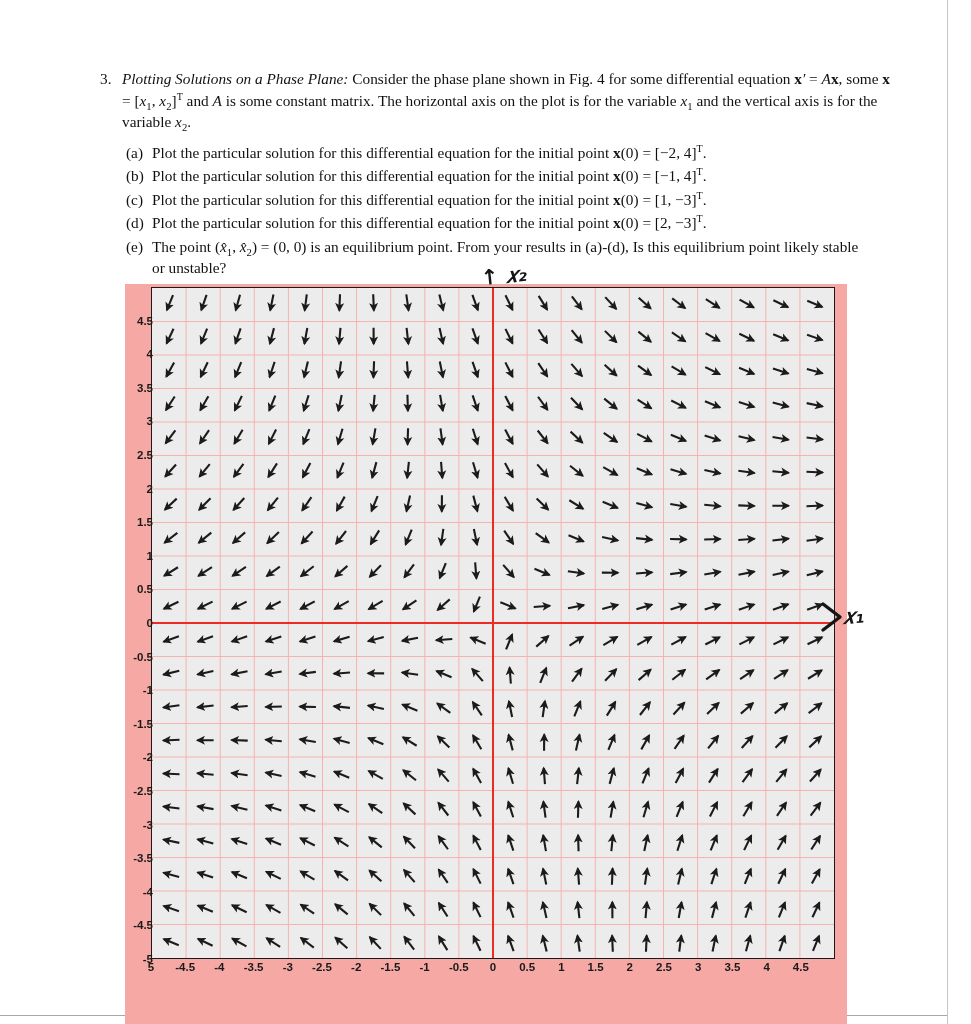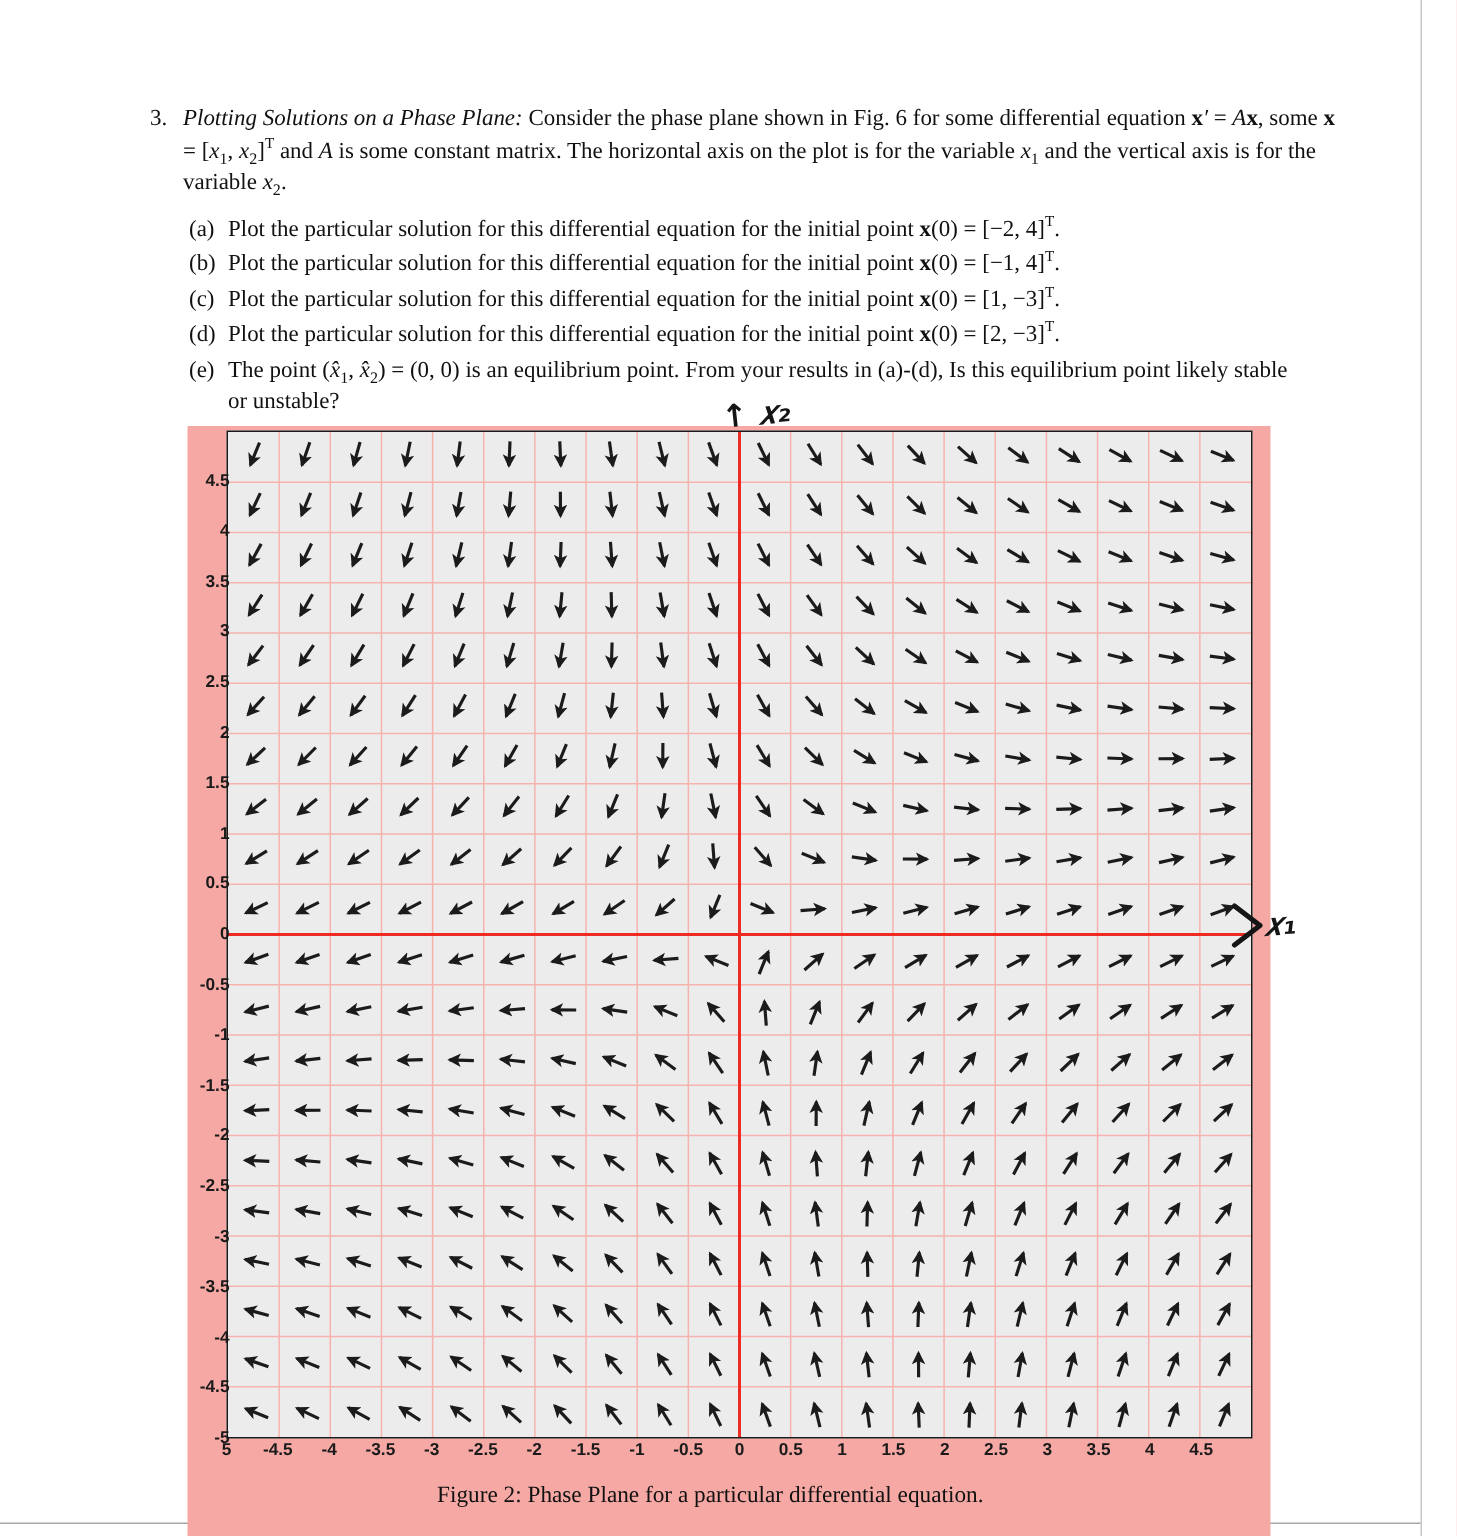--- a/index.html
+++ b/index.html
@@ -183,21 +183,21 @@
 <div class="page">
 
   <div class="page-border-right"></div>
   <div class="page-border-bottom"></div>
 
   <div class="problem">
     <div class="prob-row">
       <div class="prob-num">3.</div>
       <div class="prob-body">
         <i>Plotting Solutions on a Phase Plane:</i>
-        <span>Consider the phase plane shown in Fig. 6 for some differential equation</span>
+        <span>Consider the phase plane shown in Fig. 4 for some differential equation</span>
         <span class="bvar">x</span><span class="ivar">′</span> = <span class="ivar">A</span><span class="bvar">x</span>,
         <span>some</span>
         <span class="bvar">x</span> = [<span class="ivar">x</span><sub>1</sub>, <span class="ivar">x</span><sub>2</sub>]<sup>T</sup>
         and <span class="ivar">A</span> is some constant matrix. The horizontal axis on the plot is for the variable <span class="ivar">x</span><sub>1</sub> and the vertical
         axis is for the variable <span class="ivar">x</span><sub>2</sub>.
       </div>
     </div>
 
     <div class="subitems">
 
@@ -743,15 +743,14 @@
         <div class="xtick" style="left: 675.8px;">4.5</div>
       </div>
   </div>
 
   <div class="hand hand-x2">↑ 𝑥₂</div>
   <svg class="hand-arrow-x1" width="30" height="34" viewBox="0 0 30 34">
     <path d="M3 4 L20 17 L3 30" stroke="#151515" stroke-width="3.4" fill="none" stroke-linecap="round" stroke-linejoin="round"></path>
   </svg>
   <div class="hand hand-x1">𝑥₁</div>
 
-  <div class="caption">Figure 2: Phase Plane for a particular differential equation.</div>
 
 </div>
 
 </body></html>

